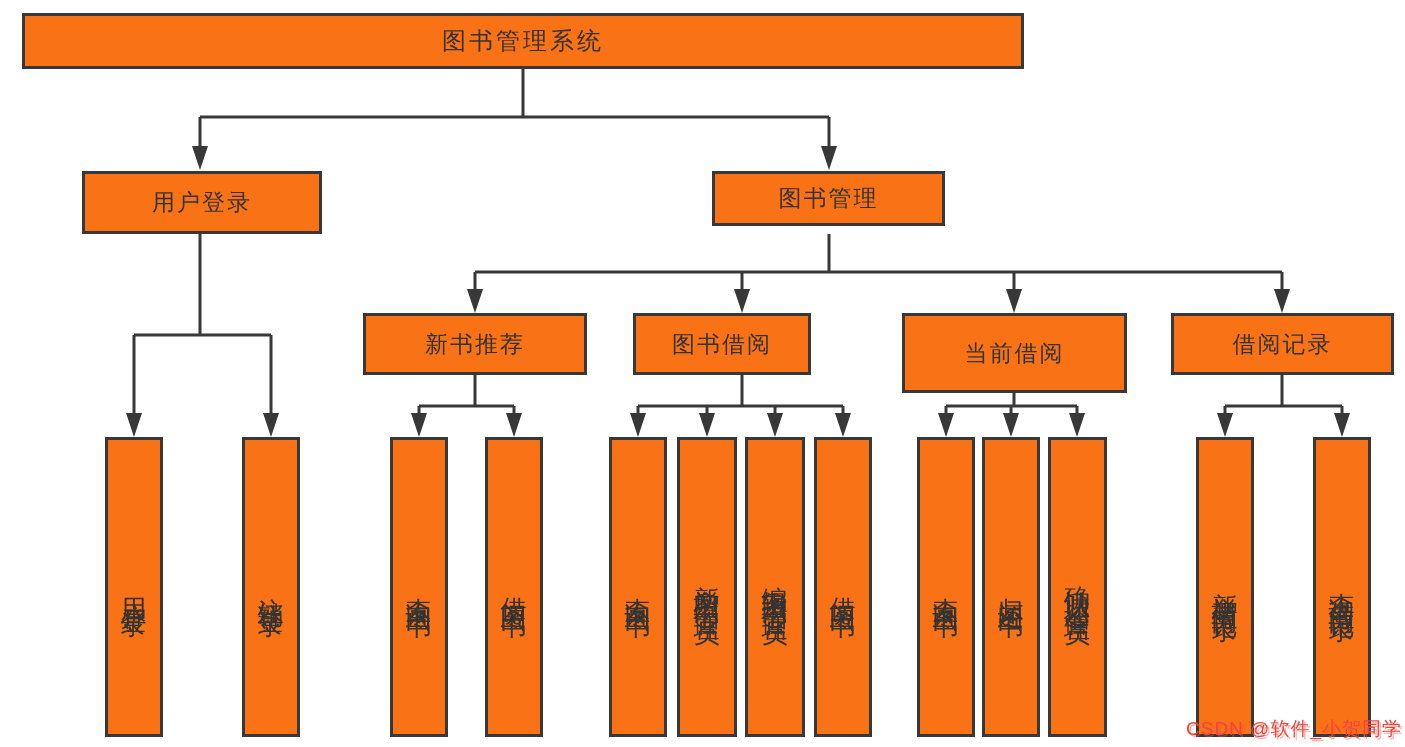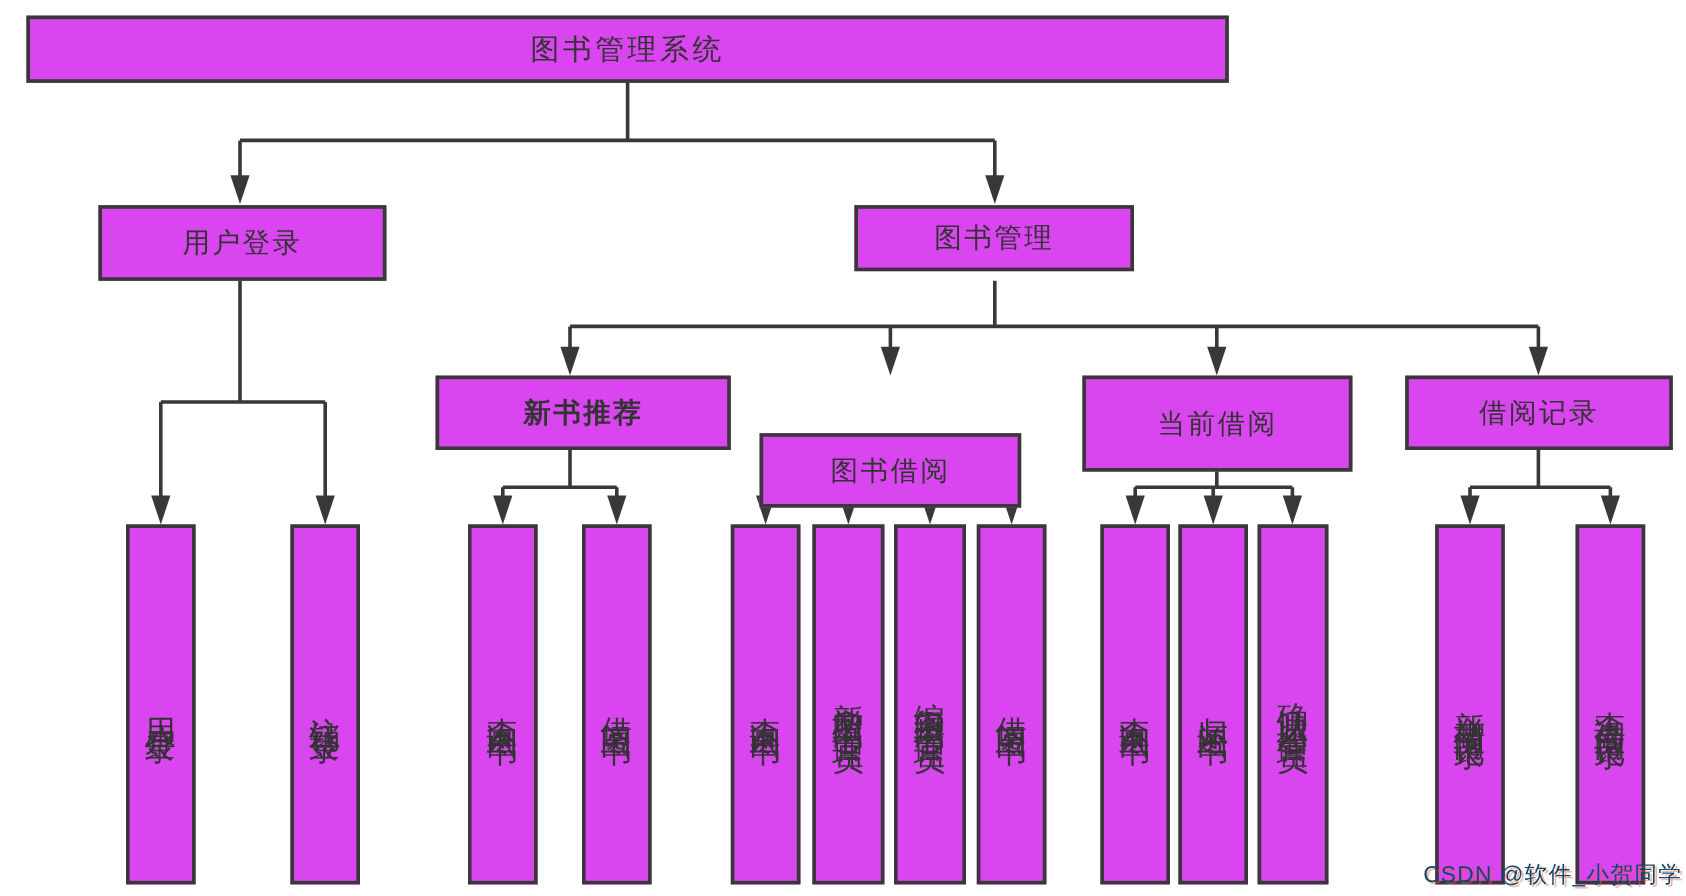--- a/index.html
+++ b/index.html
@@ -12,21 +12,21 @@
     overflow: hidden;
   }
   #edges {
     position: absolute;
     left: 0; top: 0;
     width: 1405px; height: 747px;
   }
   .node {
     position: absolute;
     box-sizing: border-box;
-    background: #d946ef;
+    background: #f97316;
     border: 3px solid #383838;
     color: #333333;
     display: flex;
     align-items: center;
     justify-content: center;
     text-align: center;
   }
   .hbox {
     font-size: 23px;
     letter-spacing: 2px;
@@ -42,21 +42,21 @@
     font-size: 26px;
     letter-spacing: 5px;
     line-height: 1;
   }
   .watermark {
     position: absolute;
     left: 1186px;
     top: 716px;
     font-size: 19px;
     letter-spacing: 1px;
-    color: #0c4a6e;
+    color: #ef4444;
     text-shadow: 2px 2px 0 rgba(252, 85, 49, 0.45);
     white-space: nowrap;
     pointer-events: none;
   }
 </style>
 </head>
 <body>
 
 <div id="stage">
 
@@ -101,22 +101,22 @@
       <polygon points="1217,413 1233,413 1225,437"></polygon>
       <polygon points="1334,413 1350,413 1342,437"></polygon>
     </g>
   </svg>
 
   <div class="node hbox root-box" style="left:22px; top:13px; width:1002px; height:56px;">图书管理系统</div>
 
   <div class="node hbox" style="left:82px; top:171px; width:240px; height:63px;">用户登录</div>
   <div class="node hbox" style="left:712px; top:171px; width:233px; height:55px;">图书管理</div>
 
-  <div class="node hbox" style="left:363px; top:313px; width:246px; height:62px;font-weight:bold;">新书推荐</div>
-  <div class="node hbox" style="left:633px; top:313px; width:218px; height:62px;margin-top:48px;">图书借阅</div>
+  <div class="node hbox" style="left:363px; top:313px; width:224px; height:62px;">新书推荐</div>
+  <div class="node hbox" style="left:633px; top:313px; width:178px; height:62px;">图书借阅</div>
   <div class="node hbox" style="left:902px; top:313px; width:225px; height:80px;">当前借阅</div>
   <div class="node hbox" style="left:1171px; top:313px; width:223px; height:62px;">借阅记录</div>
 
   <div class="node vbox" style="left:105px; top:437px; width:58px; height:300px;">用户登录</div>
   <div class="node vbox" style="left:242px; top:437px; width:58px; height:300px;">注销登录</div>
 
   <div class="node vbox" style="left:390px; top:437px; width:58px; height:300px;">查询图书</div>
   <div class="node vbox" style="left:485px; top:437px; width:58px; height:300px;">借阅图书</div>
 
   <div class="node vbox" style="left:609px; top:437px; width:58px; height:300px;">查询图书</div>

